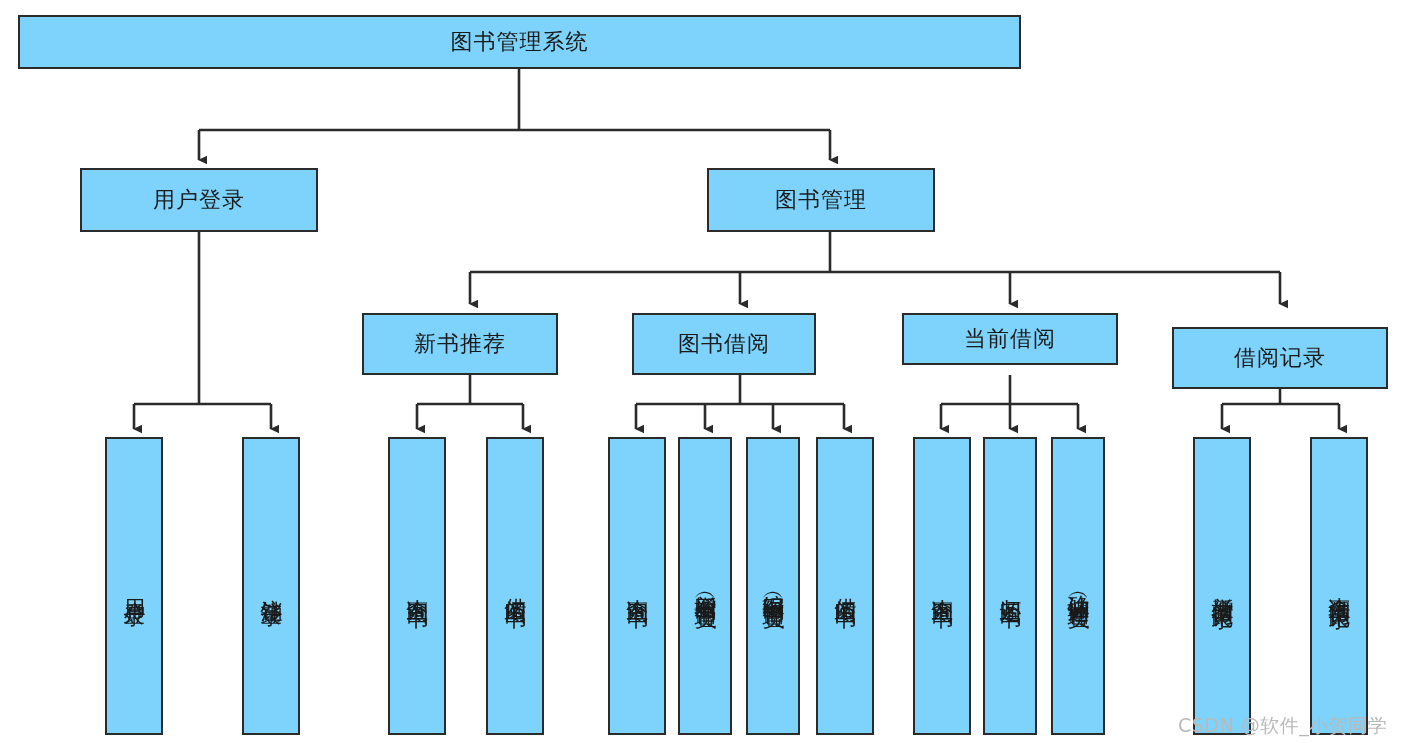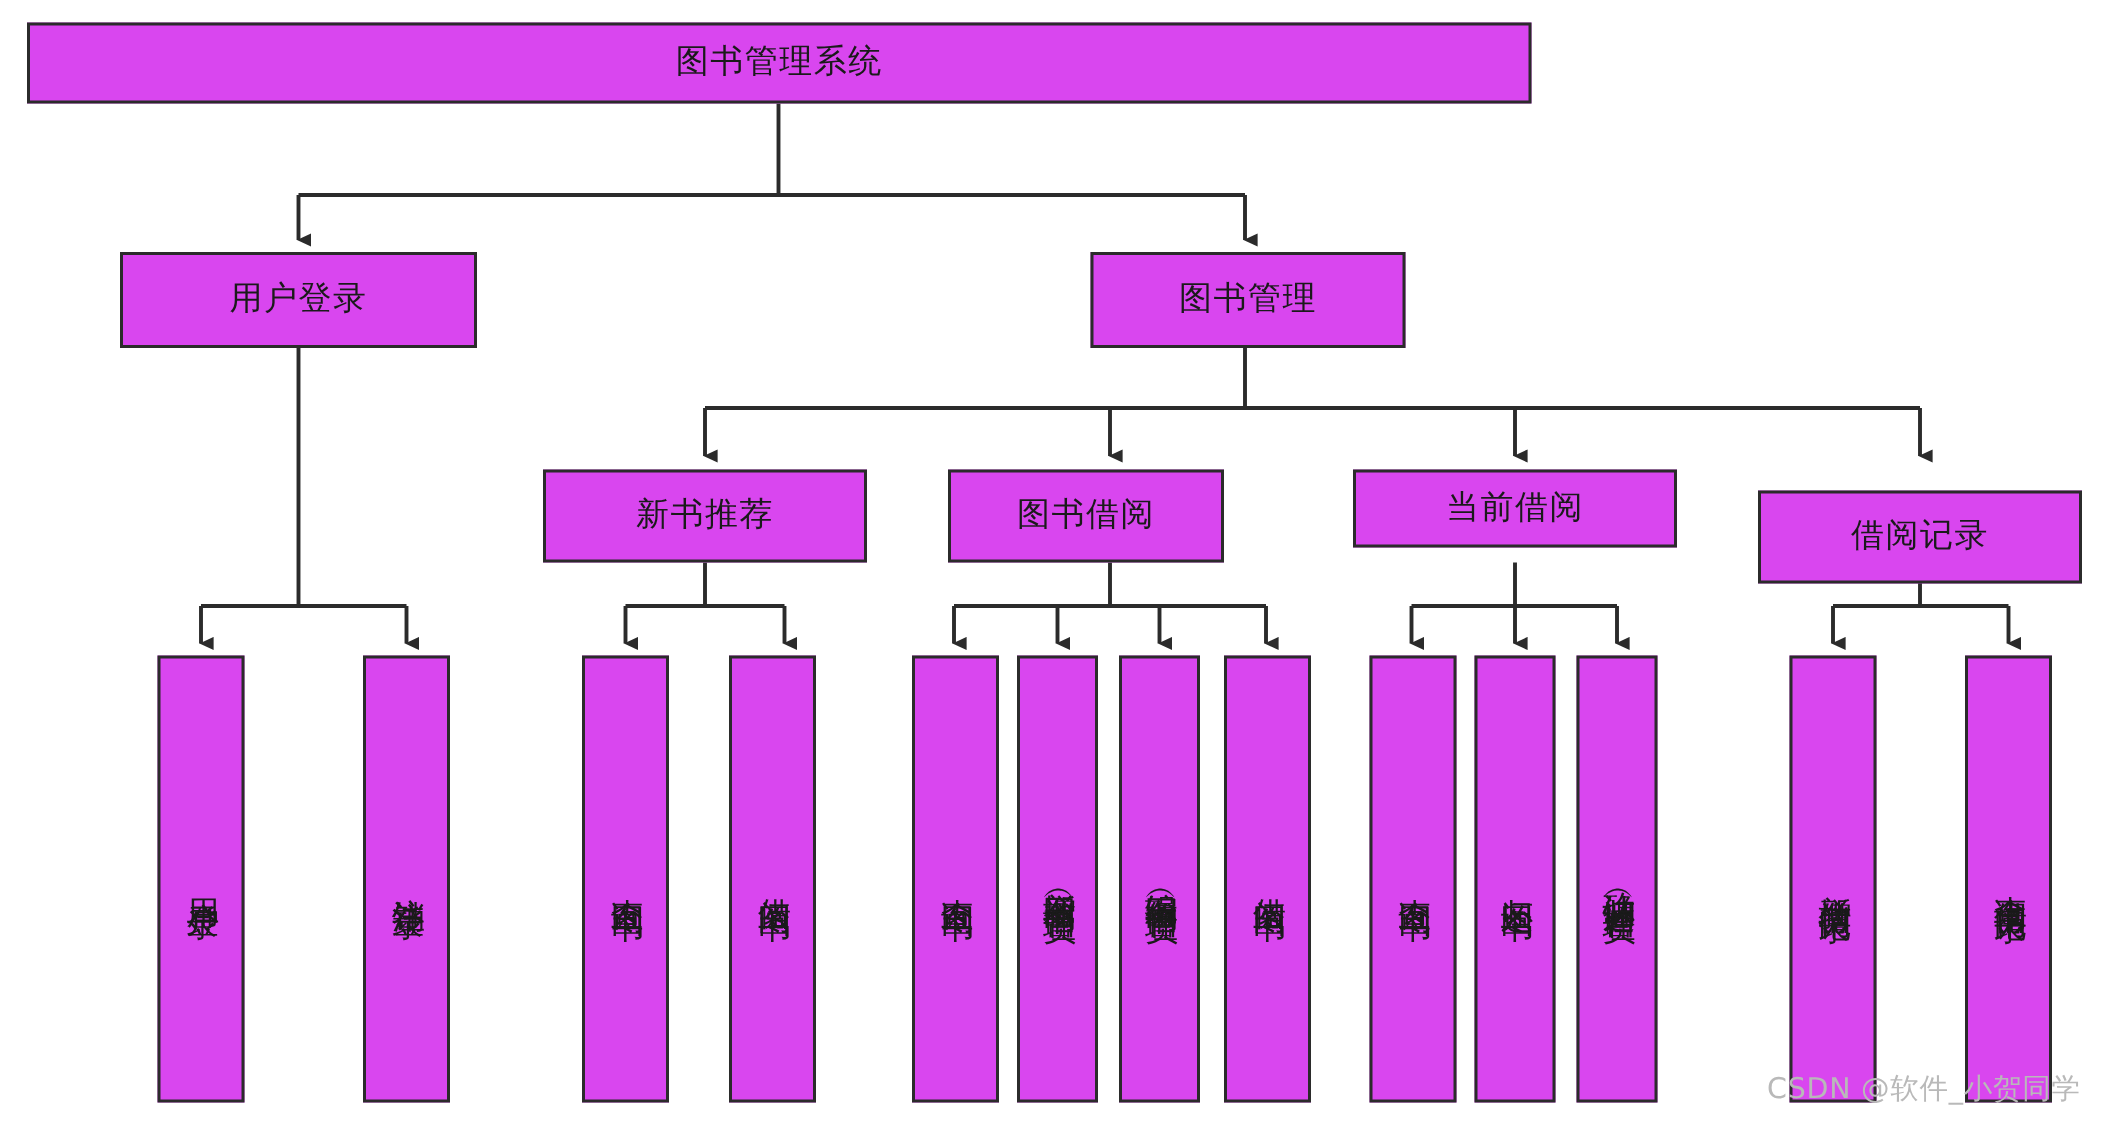--- a/index.html
+++ b/index.html
@@ -22,21 +22,21 @@
     left: 0;
     top: 0;
     width: 1405px;
     height: 747px;
     pointer-events: none;
   }
   .node {
     position: absolute;
     box-sizing: border-box;
     border: 2.2px solid #2b2b2b;
-    background: #d946ef;
+    background: #7dd3fc;
     display: flex;
     align-items: center;
     justify-content: center;
     color: #1a1a1a;
   }
   .node.h {
     font-size: 22px;
     letter-spacing: 1px;
     line-height: 1.1;
   }
@@ -119,25 +119,25 @@
     </g>
   </svg>
 
   <div class="node h" style="left:18px; top:15px; width:1003px; height:54px;">
     <span>图书管理系统</span>
   </div>
 
   <div class="node h" style="left:80px; top:168px; width:238px; height:64px;">
     <span>用户登录</span>
   </div>
-  <div class="node h" style="left:727px; top:168px; width:210px; height:64px;">
+  <div class="node h" style="left:707px; top:168px; width:228px; height:64px;">
     <span>图书管理</span>
   </div>
 
-  <div class="node h" style="left:362px; top:313px; width:216px; height:62px;">
+  <div class="node h" style="left:362px; top:313px; width:196px; height:62px;">
     <span>新书推荐</span>
   </div>
   <div class="node h" style="left:632px; top:313px; width:184px; height:62px;">
     <span>图书借阅</span>
   </div>
   <div class="node h" style="left:902px; top:313px; width:216px; height:52px;">
     <span>当前借阅</span>
   </div>
   <div class="node h" style="left:1172px; top:313px; width:216px; height:62px;margin-top:14px;">
     <span>借阅记录</span>

